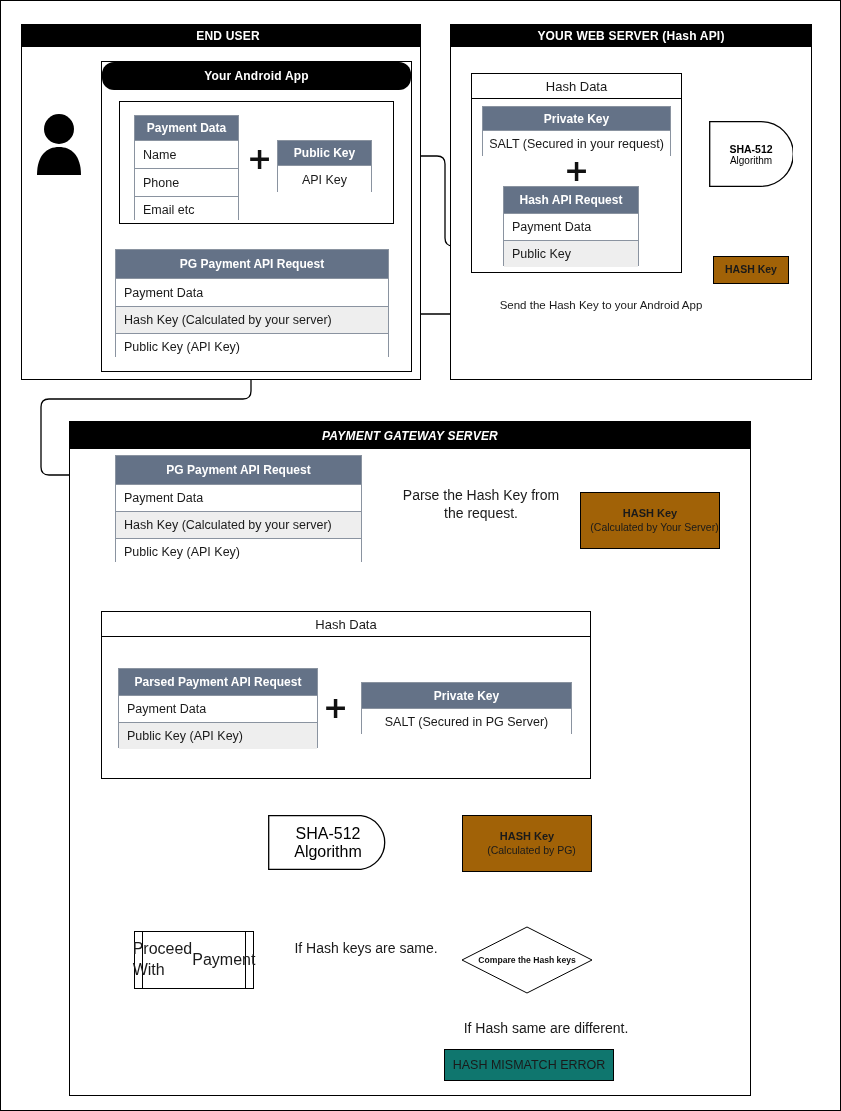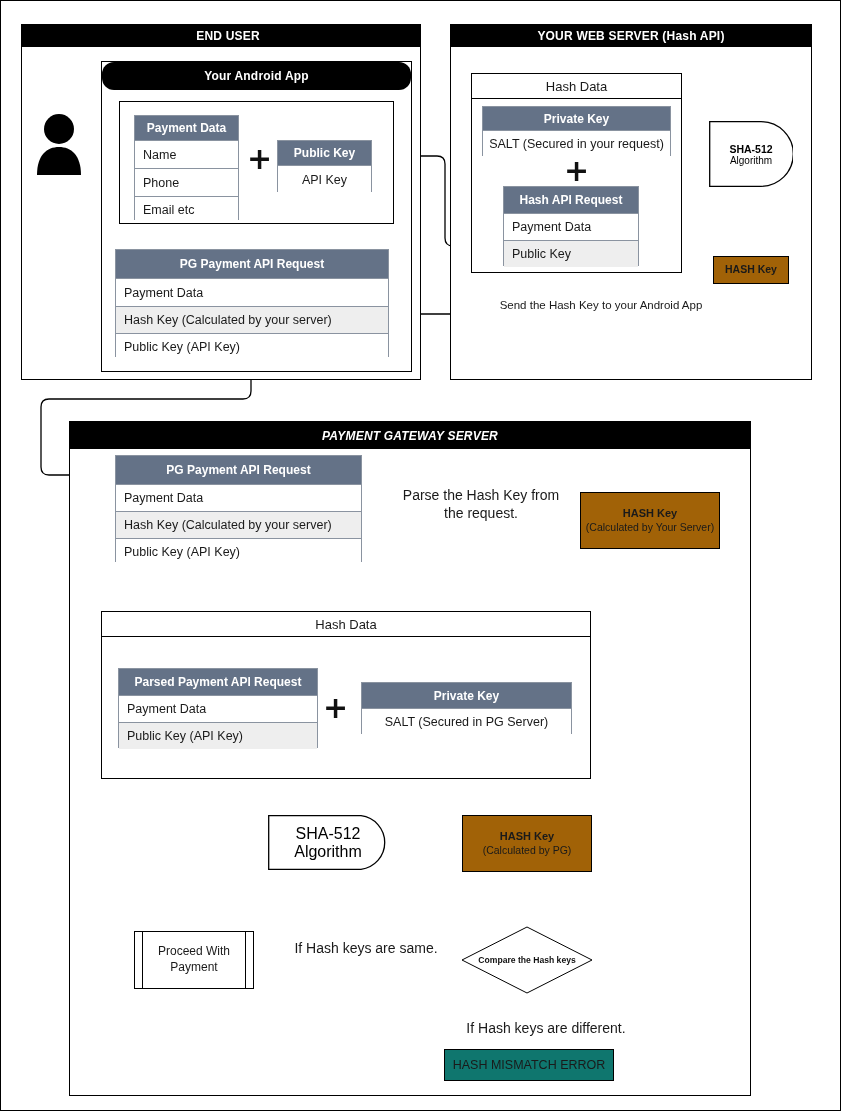--- a/index.html
+++ b/index.html
@@ -73,21 +73,21 @@
     display: flex;
     flex-direction: column;
     align-items: center;
     justify-content: center;
     text-align: center;
     font-size: 11px;
     color: #1a1a1a;
     line-height: 1.25;
   }
   .box .b-title { font-weight: bold; font-size: 11px; }
-  .box .b-sub { font-size: 10.5px; }
+  .box .b-sub { font-size: 10.5px; padding-left: 9px; }
 
   .group-box {
     border: 1px solid #000000;
     background: #ffffff;
   }
   .group-head {
     font-size: 13px;
     color: #1a1a1a;
     display: flex;
     align-items: center;
@@ -300,26 +300,26 @@
     <svg width="132" height="68" viewBox="0 0 132 68">
       <path d="M66,1 L131,34 L66,67 L1,34 Z" fill="#fff" stroke="#000" stroke-width="1"></path>
     </svg>
     <div class="abs" style="left:0; top:0; width:132px; height:68px; display:flex; align-items:center; justify-content:center;">
       <span style="font-size:8.6px; font-weight:bold; color:#111;">Compare the Hash keys</span>
     </div>
   </div>
 
   <div class="abs label-txt" style="left:290px; top:938px; width:150px;">If Hash keys are same.</div>
 
-  <div class="abs label-txt" style="left:450px; top:1018px; width:190px;">If Hash keys are different.</div>
+  <div class="abs label-txt" style="left:450px; top:1018px; width:190px;">If Hash same are different.</div>
 
   <div class="abs" style="left:133px; top:930px; width:120px; height:58px; border:1px solid #000; background:#fff;">
     <div class="abs" style="left:7px; top:0; width:1px; height:56px; background:#000;"></div>
     <div class="abs" style="right:7px; top:0; width:1px; height:56px; background:#000;"></div>
-    <div class="abs" style="left:0; top:0; width:118px; height:56px; display:flex; flex-direction:column; align-items:center; justify-content:center; font-size:12px; color:#1a1a1a; line-height:1.3;">
+    <div class="abs" style="left:0; top:0; width:118px; height:56px; display:flex; flex-direction:row; align-items:center; justify-content:center; font-size:16px; color:#1a1a1a; line-height:1.3;">
       <div>Proceed With</div>
       <div>Payment</div>
     </div>
   </div>
 
   <div class="abs mismatch" style="left:443px; top:1048px; width:170px; height:32px;">
     <span>HASH MISMATCH ERROR</span>
   </div>
 
 </div>

